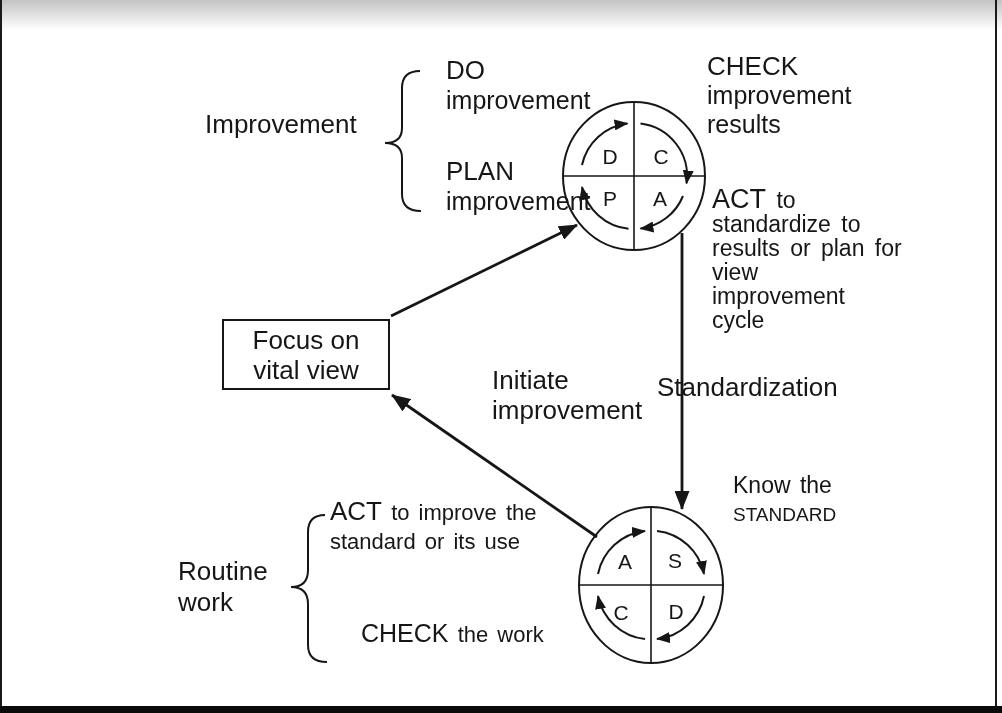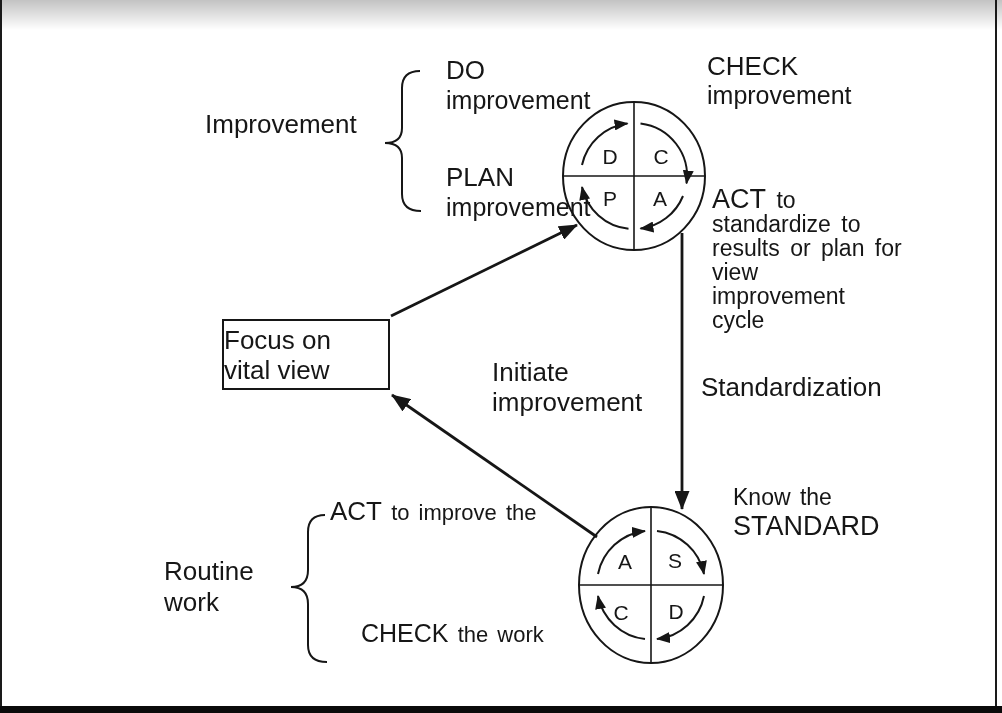--- a/index.html
+++ b/index.html
@@ -19,21 +19,21 @@
   .body25{font-size:25px;line-height:29px;}
   .body23{font-size:23px;line-height:24px;word-spacing:4px;}
   .body22{font-size:22px;line-height:29px;word-spacing:3px;}
   .kw26{font-size:26px;}
   .kw27{font-size:27px;}
   .kw25{font-size:25px;}
   .qletter{position:absolute;width:30px;height:26px;text-align:center;
     font-size:21px;line-height:26px;}
   .focus-box{position:absolute;left:222px;top:319px;width:164px;height:67px;
     border:2px solid #161616;background:#ffffff;display:flex;flex-direction:column;
-    justify-content:center;align-items:flex-start;font-size:26px;line-height:30px;}
+    justify-content:center;align-items:center;font-size:26px;line-height:30px;}
 </style>
 </head>
 <body>
 
 <div id="canvas">
 
   <div class="top-gradient"></div>
 
   <svg id="lines" width="1002" height="713" viewBox="0 0 1002 713">
     <defs>
@@ -75,28 +75,29 @@
 
   <div class="txt xl" style="left:205px;top:109px">
     <div>Improvement</div>
   </div>
 
   <div class="txt body25" style="left:446px;top:55px;line-height:30px">
     <div><span class="kw26">DO</span></div>
     <div>improvement</div>
   </div>
 
-  <div class="txt body25" style="left:446px;top:162px;line-height:30px">
+  <div class="txt body25" style="left:446px;top:156px;line-height:30px">
     <div><span class="kw26">PLAN</span></div>
     <div>improvement</div>
   </div>
 
   <div class="txt body25" style="left:707px;top:52px">
     <div><span class="kw26">CHECK</span></div>
     <div>improvement</div>
+    <div>results</div>
   </div>
 
   <div class="txt body23" style="left:712px;top:187px">
     <div><span class="kw27">ACT</span>
       <span>to</span></div>
     <div>standardize to</div>
     <div>results or plan for</div>
     <div>view</div>
     <div>improvement</div>
     <div>cycle</div>
@@ -105,39 +106,40 @@
   <div class="qletter" style="left:595px;top:144px">D</div>
   <div class="qletter" style="left:646px;top:144px">C</div>
   <div class="qletter" style="left:595px;top:186px">P</div>
   <div class="qletter" style="left:645px;top:186px">A</div>
 
   <div class="focus-box">
     <div>Focus on</div>
     <div>vital view</div>
   </div>
 
-  <div class="txt xl" style="left:492px;top:357px">
+  <div class="txt xl" style="left:492px;top:365px">
     <div>Initiate</div>
     <div>improvement</div>
   </div>
 
-  <div class="txt xl" style="left:701px;top:372px">Standardization</div>
+  <div class="txt xl" style="left:657px;top:372px">Standardization</div>
 
-  <div class="txt" style="left:733px;top:484px">
+  <div class="txt" style="left:733px;top:472px">
     <div style="font-size:23px;line-height:27px;word-spacing:3px">Know the</div>
-    <div style="font-size:27px;line-height:31px">STANDARD</div>
+    <div style="font-size:19px;line-height:31px">STANDARD</div>
   </div>
 
 
   <div class="txt body22" style="left:330px;top:497px">
     <div><span class="kw26">ACT</span>
       <span>to improve the</span></div>
+    <div>standard or its use</div>
   </div>
 
-  <div class="txt xl" style="left:164px;top:556px;line-height:31px">
+  <div class="txt xl" style="left:178px;top:556px;line-height:31px">
     <div>Routine</div>
     <div>work</div>
   </div>
 
   <div class="txt body22" style="left:361px;top:619px">
     <div><span class="kw25">CHECK</span>
       <span>the work</span></div>
   </div>
 
   <div class="qletter" style="left:610px;top:549px">A</div>

